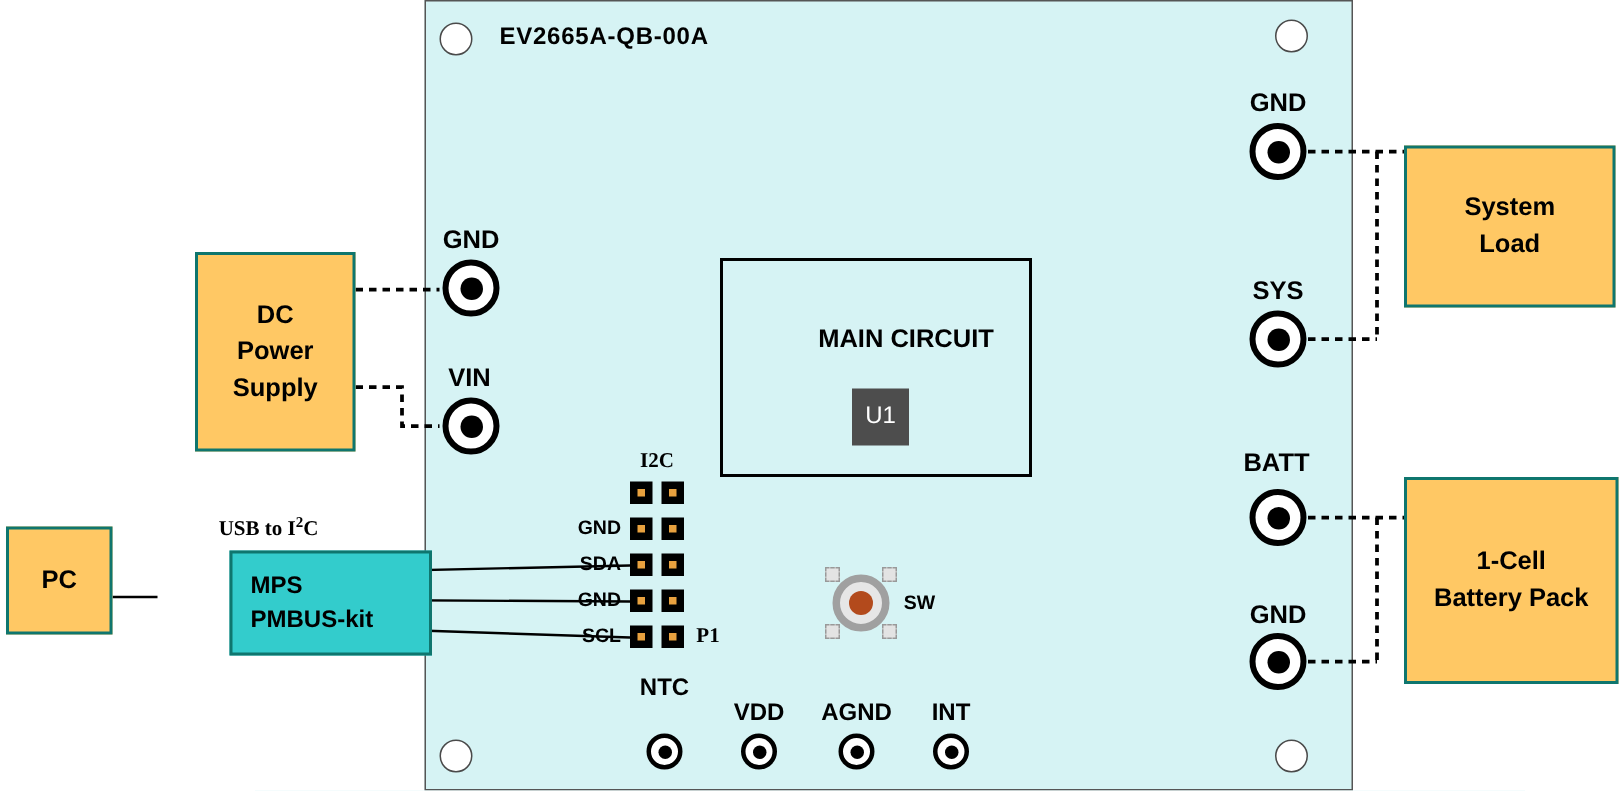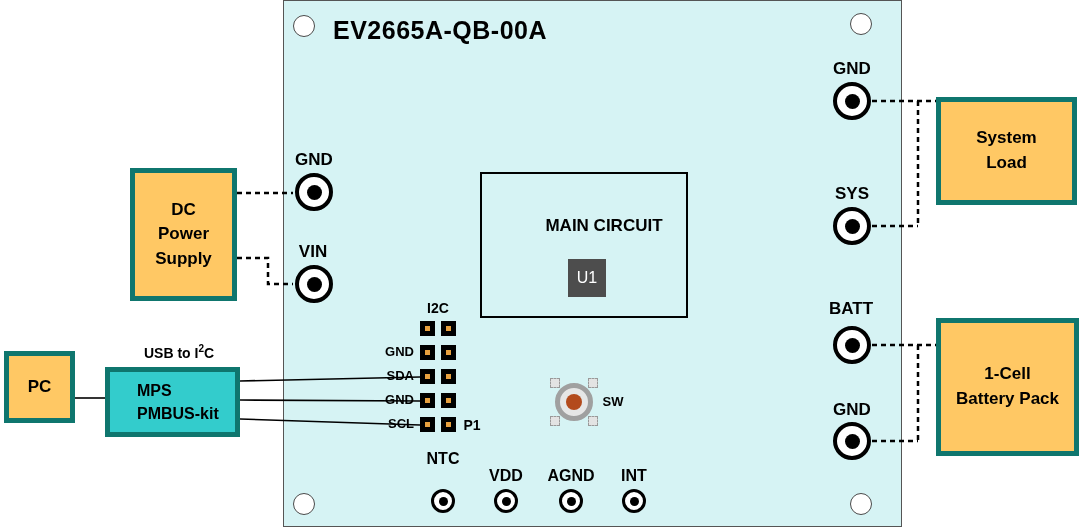--- a/index.html
+++ b/index.html
@@ -8,36 +8,36 @@
   .board { position: absolute; left: 283px; top: 0; width: 619px; height: 527px;
            background: #D6F3F4; border: 1.5px solid #555; }
   .hole { position: absolute; width: 22px; height: 22px; border-radius: 50%;
           background: #fff; border: 1.5px solid #4a4a4a; }
   .jack { position: absolute; width: 38px; height: 38px; border: 4.5px solid #000;
           border-radius: 50%; background: #fff; display: flex; align-items: center; justify-content: center; }
   .jack::after { content: ""; width: 15px; height: 15px; border-radius: 50%; background: #000; }
   .jack.small { width: 24px; height: 24px; border-width: 3px; }
   .jack.small::after { width: 9px; height: 9px; }
   .lbl { position: absolute; font-weight: bold; transform: translateX(-50%); white-space: nowrap; }
-  .f17 { font-size: 17px; } .f16 { font-size: 16px; } .f14 { font-size: 14px; } .f13 { font-size: 13px; text-align: center; }
-  .title { position: absolute; left: 333px; top: 16px; font-size: 25px; font-weight: bold; letter-spacing: .5px; }
+  .f17 { font-size: 17px; } .f16 { font-size: 16px; } .f14 { font-size: 14px; font-family: Liberation Serif, serif; } .f13 { font-size: 13px; text-align: center; }
+  .title { position: absolute; left: 333px; top: 16px; font-size: 16px; font-weight: bold; letter-spacing: .5px; }
   .main-circuit { position: absolute; left: 480px; top: 172px; width: 208px; height: 146px;
                   border: 2px solid #000; text-align: center; }
   .mc-label { margin-top: 42px; font-weight: bold; font-size: 17px; padding-left: 40px; }
   .u1 { position: absolute; left: 86px; top: 85px; width: 38px; height: 38px; background: #4D4D4D;
         color: #fff; display: flex; align-items: center; justify-content: center; font-size: 16px; }
   .pins { position: absolute; left: 420px; top: 321px; display: grid;
           grid-template-columns: 15px 15px; grid-auto-rows: 15px; column-gap: 6px; row-gap: 9px; }
   .pin { background: #000; display: flex; align-items: center; justify-content: center; }
   .pin::after { content: ""; width: 5px; height: 5px; background: #E8A13F; }
   .pinlbl { position: absolute; width: 42px; left: 372px; text-align: right; font-weight: bold; font-size: 13px; }
-  .extbox { position: absolute; background: #FFC864; border: 5px solid #0f766e; display: flex;
+  .extbox { position: absolute; background: #FFC864; border: 2px solid #0f766e; display: flex;
             flex-direction: column; align-items: center; justify-content: center;
             font-weight: bold; font-size: 17px; line-height: 1.45; text-align: center; }
-  .teal { background: #33CCCC; align-items: flex-start; padding-left: 27px; text-align: center; font-size: 16px; }
+  .teal { background: #33CCCC; align-items: flex-start; padding-left: 12px; text-align: center; font-size: 16px; margin-left: 48px; }
   .sw { position: absolute; left: 552px; top: 380px; width: 44px; height: 44px; }
   .sw-tab { position: absolute; width: 10px; height: 10px; background: #e3e3e3; border: 1.5px dashed #999; }
   .sw-tab.t1 { left: -2px; top: -2px; } .sw-tab.t2 { right: -2px; top: -2px; }
   .sw-tab.t3 { left: -2px; bottom: -2px; } .sw-tab.t4 { right: -2px; bottom: -2px; }
   .sw-body { position: absolute; inset: 3px; border-radius: 50%; background: #e6e6e6; border: 5px solid #a0a0a0; }
   .sw-center { position: absolute; left: 50%; top: 50%; width: 16px; height: 16px; border-radius: 50%;
                background: #B34A1C; transform: translate(-50%, -50%); }
   .wires { position: absolute; left: 0; top: 0; width: 1080px; height: 527px; pointer-events: none; }
   .wires path.dash { stroke: #000; stroke-width: 2.5; fill: none; stroke-dasharray: 5 4; }
   .wires path.solid { stroke: #000; stroke-width: 1.6; fill: none; }

